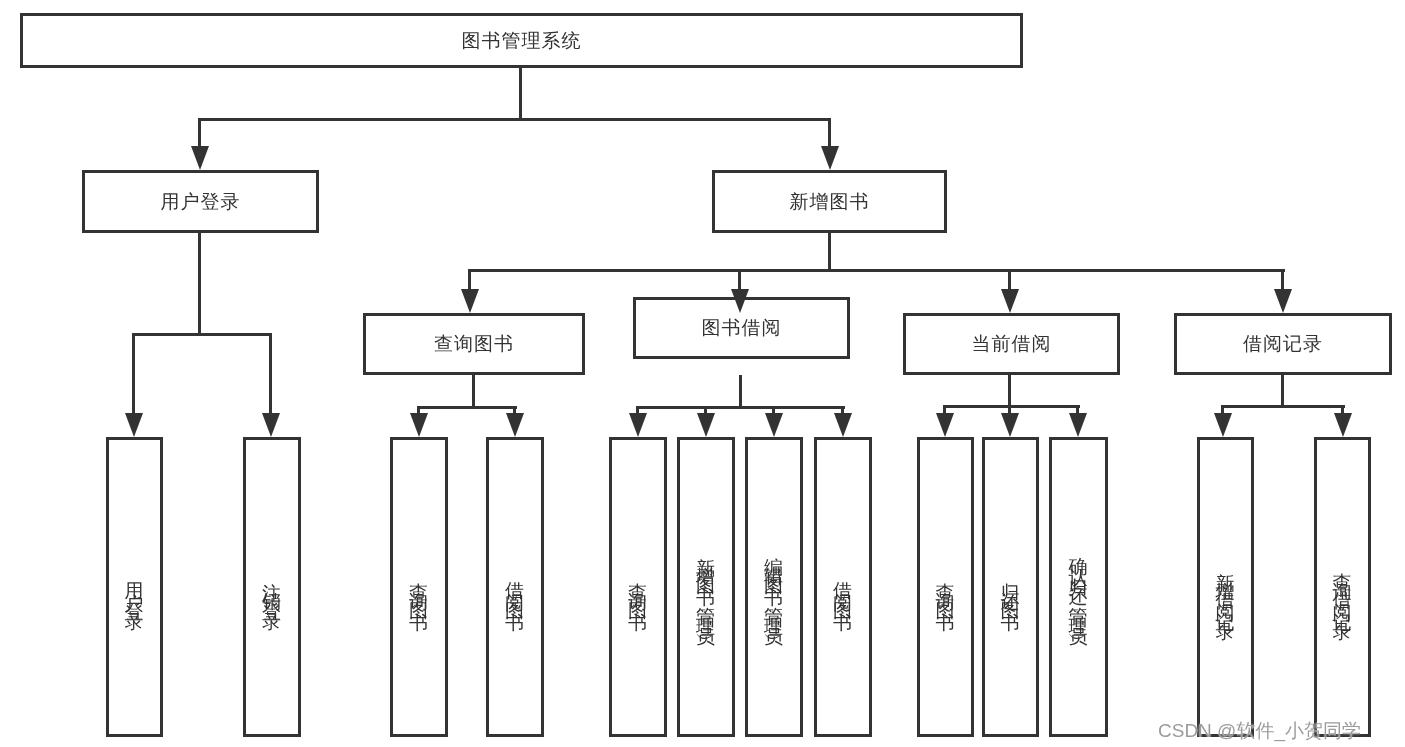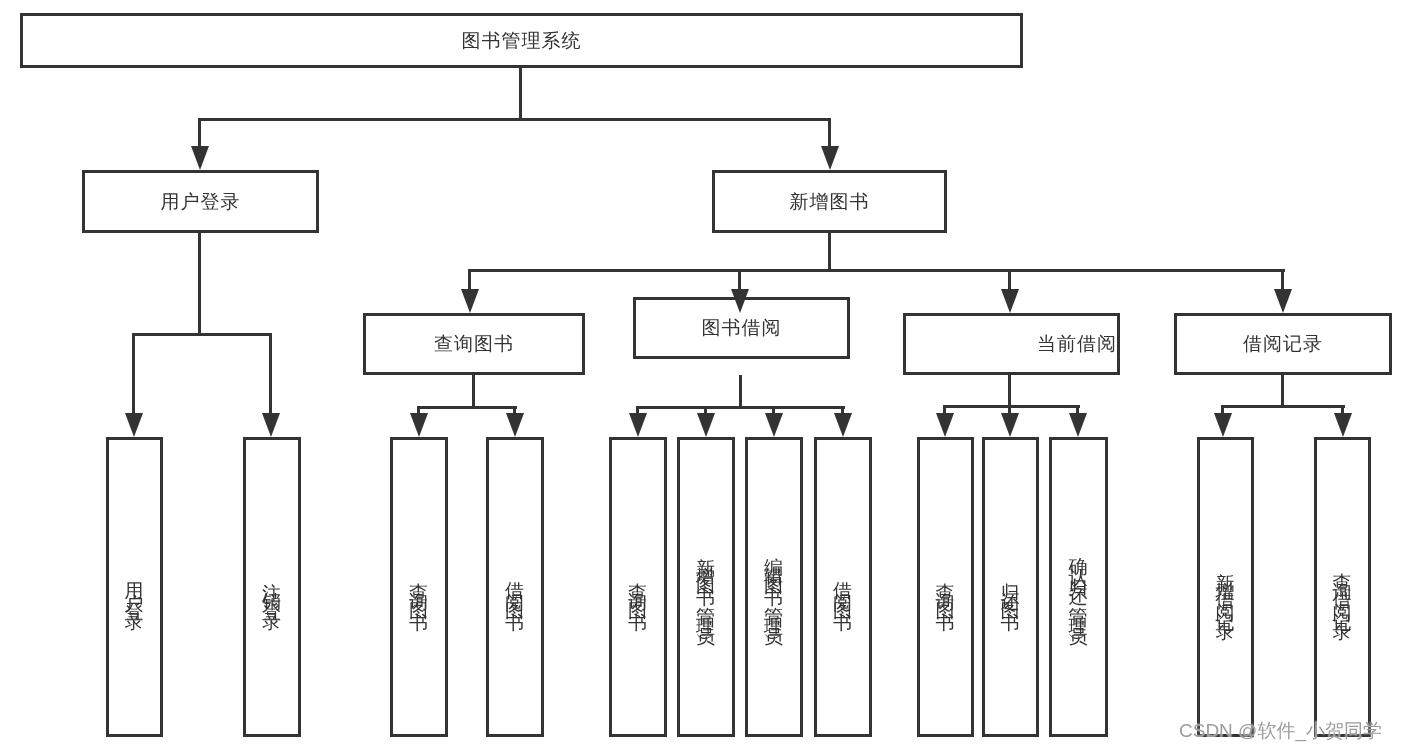--- a/index.html
+++ b/index.html
@@ -36,21 +36,21 @@
   .hline{position:absolute;height:3px;background:var(--line);}
   .arrow{
     position:absolute;width:0;height:0;
     border-left:9px solid transparent;
     border-right:9px solid transparent;
     border-top:24px solid var(--line);
   }
   #watermark{
     position:absolute;
     left:1158px;top:718px;width:245px;
-    text-align:center;
+    text-align:left;
     font-size:19px;
     color:var(--watermark);
     text-shadow:0 0 2px #ffffff;
     white-space:nowrap;
   }
 </style>
 </head>
 <body>
 
 <div id="stage">
@@ -68,21 +68,21 @@
   </div>
 
   <div class="box hbox" style="left:363px;top:313px;width:222px;height:62px;">
     <span>查询图书</span>
   </div>
 
   <div class="box hbox" style="left:633px;top:297px;width:217px;height:62px;">
     <span>图书借阅</span>
   </div>
 
-  <div class="box hbox" style="left:903px;top:313px;width:217px;height:62px;justify-content:flex-end;">
+  <div class="box hbox" style="left:903px;top:313px;width:217px;height:62px;">
     <span>当前借阅</span>
   </div>
 
   <div class="box hbox" style="left:1174px;top:313px;width:218px;height:62px;">
     <span>借阅记录</span>
   </div>
 
   <div class="box vbox" style="left:106px;top:437px;width:57px;height:300px;">
     <span>用户登录</span>
   </div>

